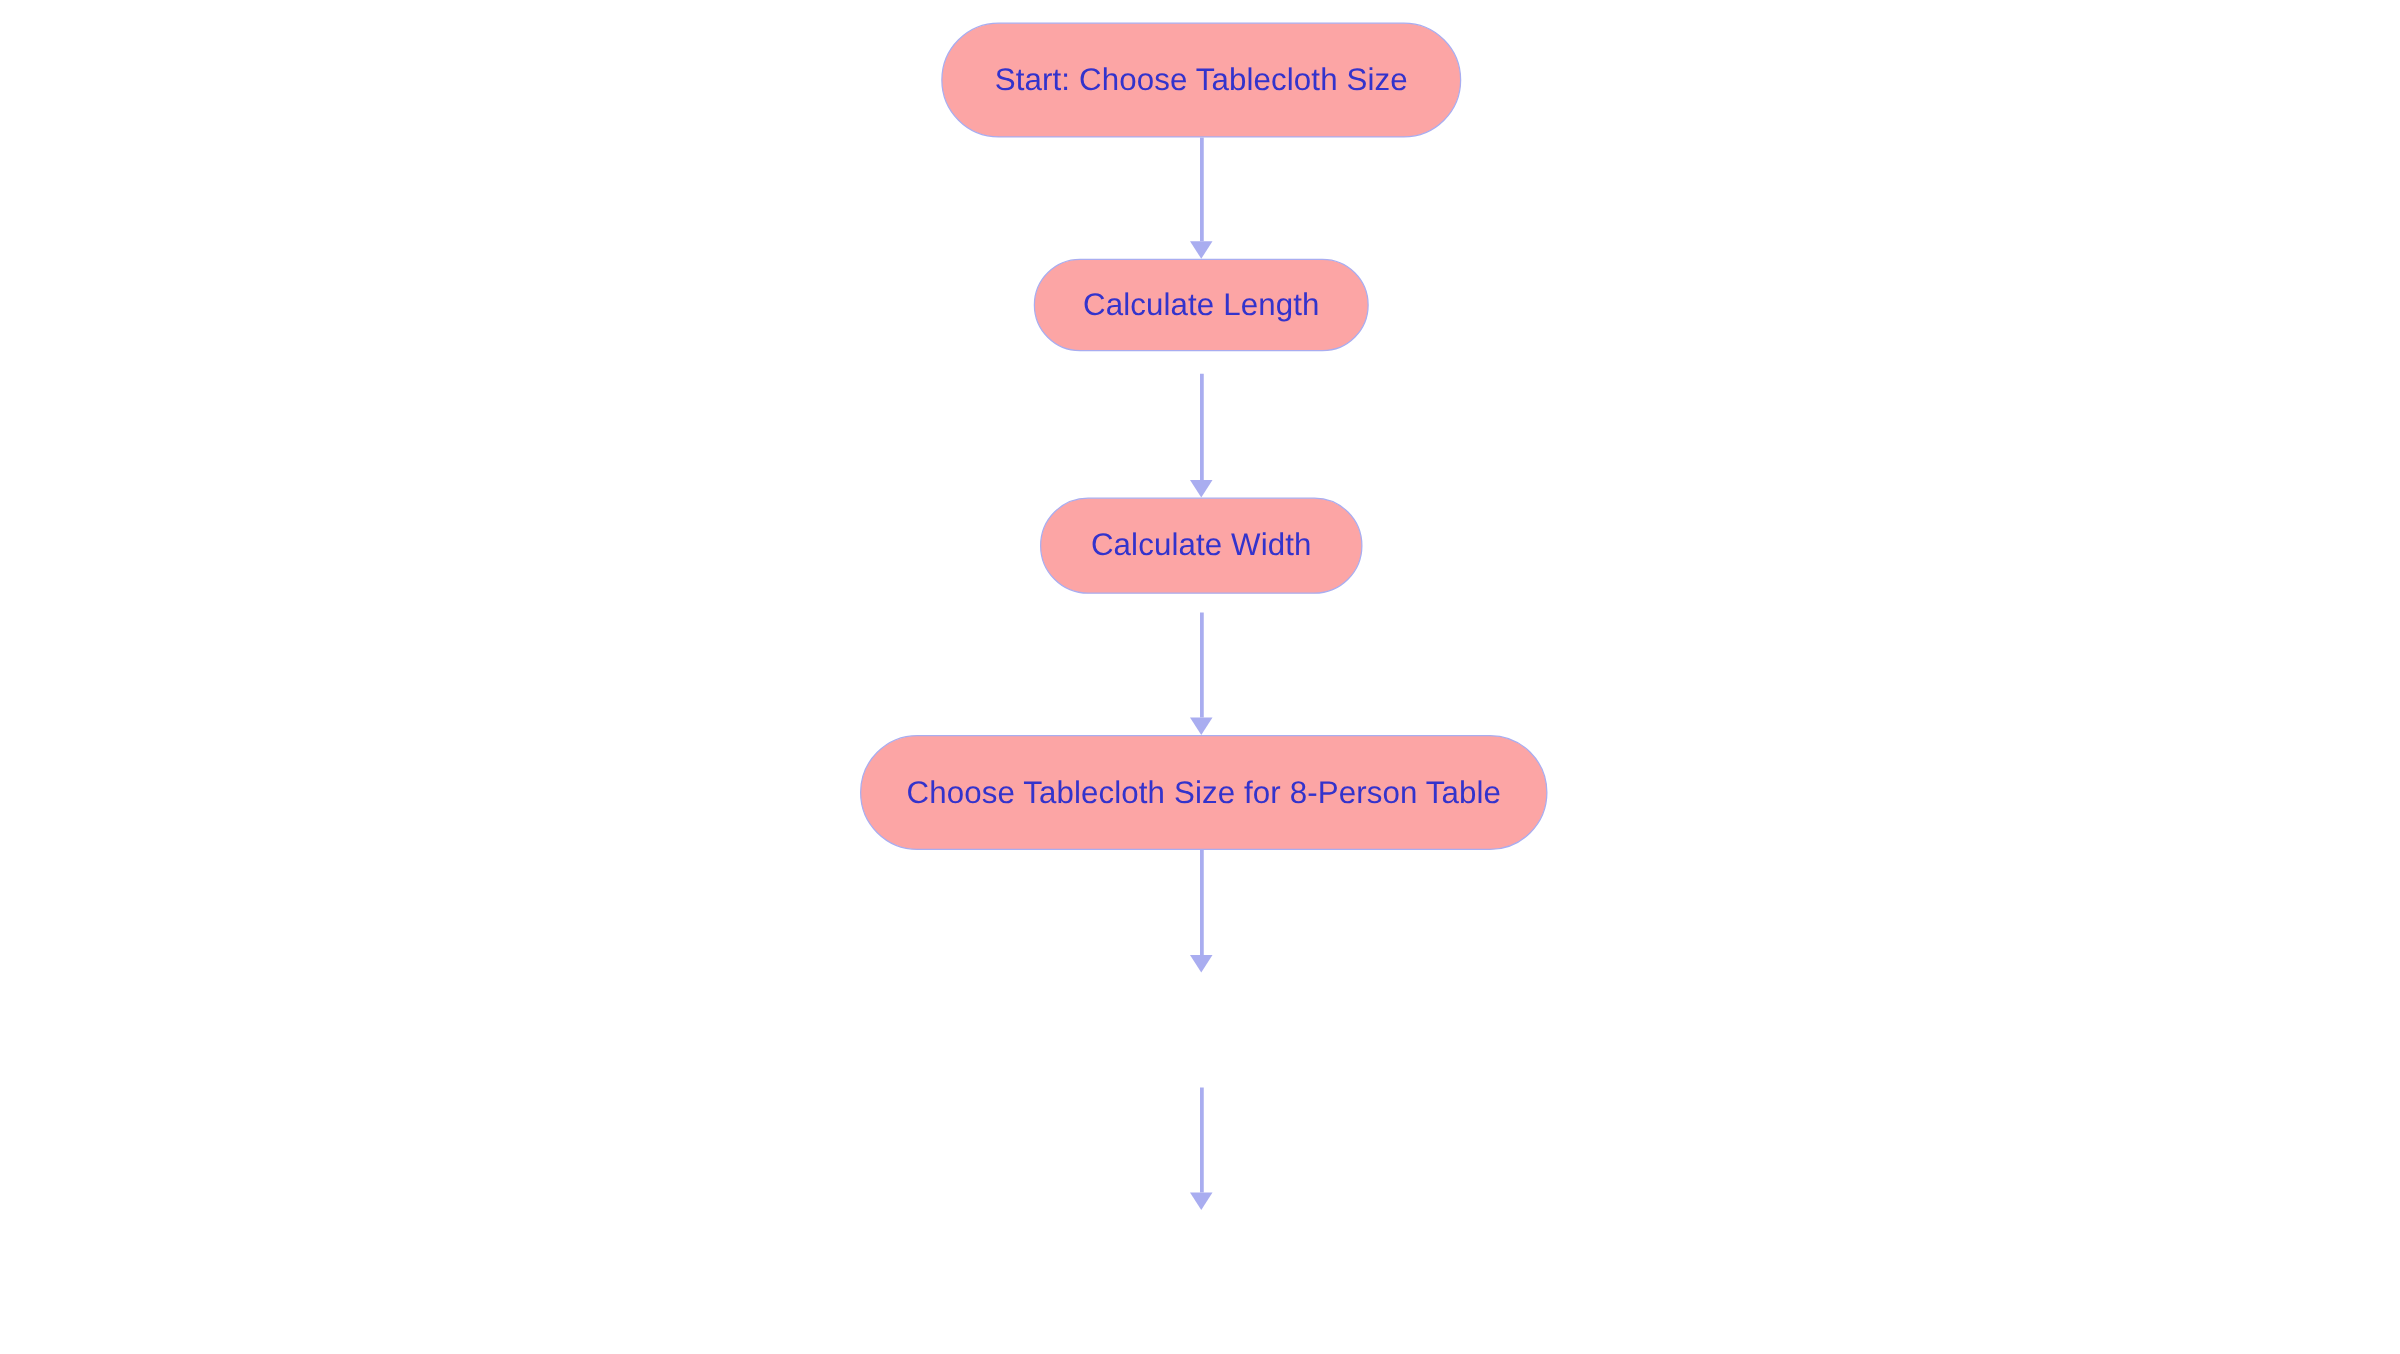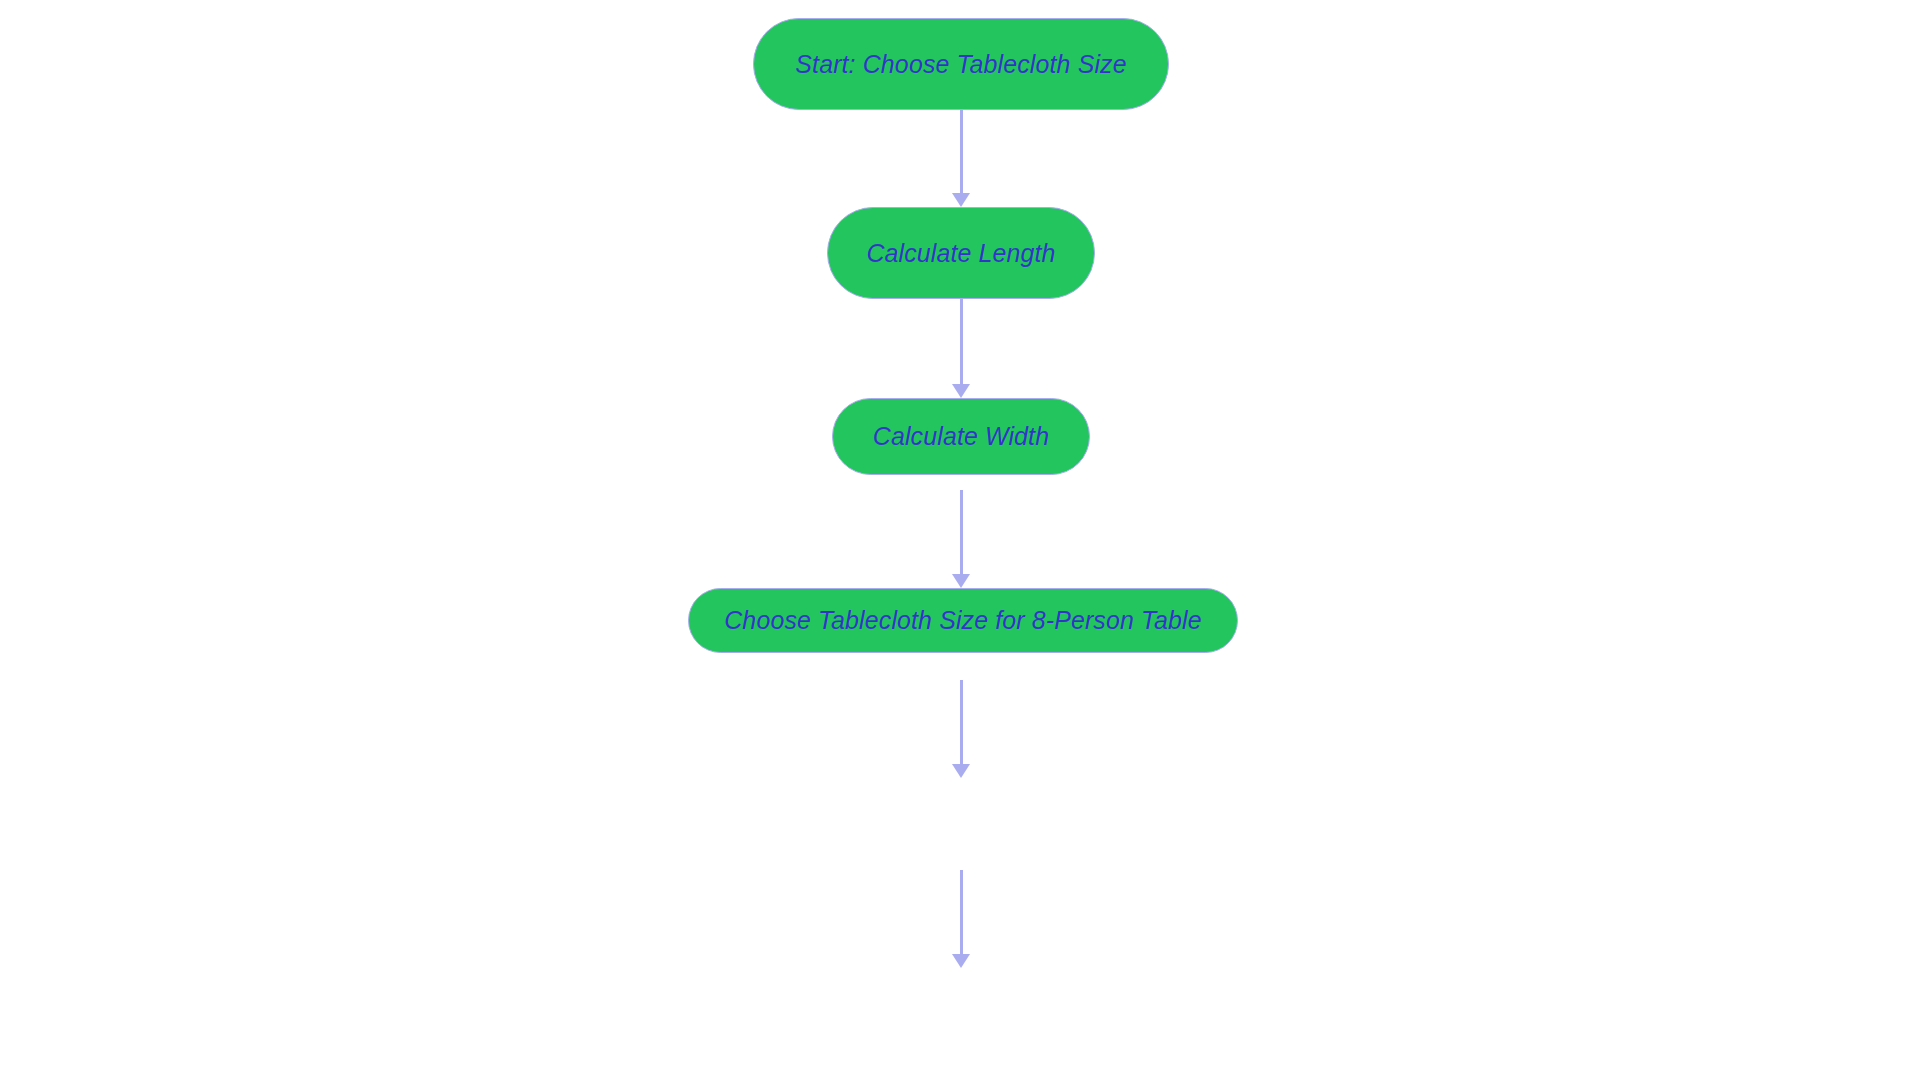--- a/index.html
+++ b/index.html
@@ -20,31 +20,30 @@
     height: 1083px;
     background: #ffffff;
   }
 
   .flow-node {
     position: absolute;
     box-sizing: border-box;
     display: flex;
     align-items: center;
     justify-content: center;
-    background: #22c55e;
+    background: #fca5a5;
     border: 1px solid #a9adf0;
     border-radius: 48px;
     color: #3333cc;
     font-family: "Liberation Sans", sans-serif;
     font-size: 25px;
     font-weight: 400;
     letter-spacing: 0.1px;
     white-space: nowrap;
     line-height: 1;
-    font-style: italic;
   }
 
   .node-label {
     color: #3333cc;
     pointer-events: none;
   }
 
   .flow-edge {
     position: absolute;
   }
@@ -92,27 +91,27 @@
 
   <div class="flow-edge" style="left:960px; top:870px; height:98px;">
     <div class="edge-line" style="height:84px;"></div>
     <div class="edge-arrow" style="top:84px;"></div>
   </div>
 
   <div class="flow-node" style="left:753px; top:18px; width:416px; height:92px;">
     <span class="node-label">Start: Choose Tablecloth Size</span>
   </div>
 
-  <div class="flow-node" style="left:827px; top:207px; width:268px; height:92px;">
+  <div class="flow-node" style="left:827px; top:207px; width:268px; height:74px;">
     <span class="node-label">Calculate Length</span>
   </div>
 
   <div class="flow-node" style="left:832px; top:398px; width:258px; height:77px;">
     <span class="node-label">Calculate Width</span>
   </div>
 
-  <div class="flow-node" style="left:688px; top:588px; width:550px; height:65px;">
+  <div class="flow-node" style="left:688px; top:588px; width:550px; height:92px;">
     <span class="node-label">Choose Tablecloth Size for 8-Person Table</span>
   </div>
 
 
 
 </div>
 
 </body></html>

